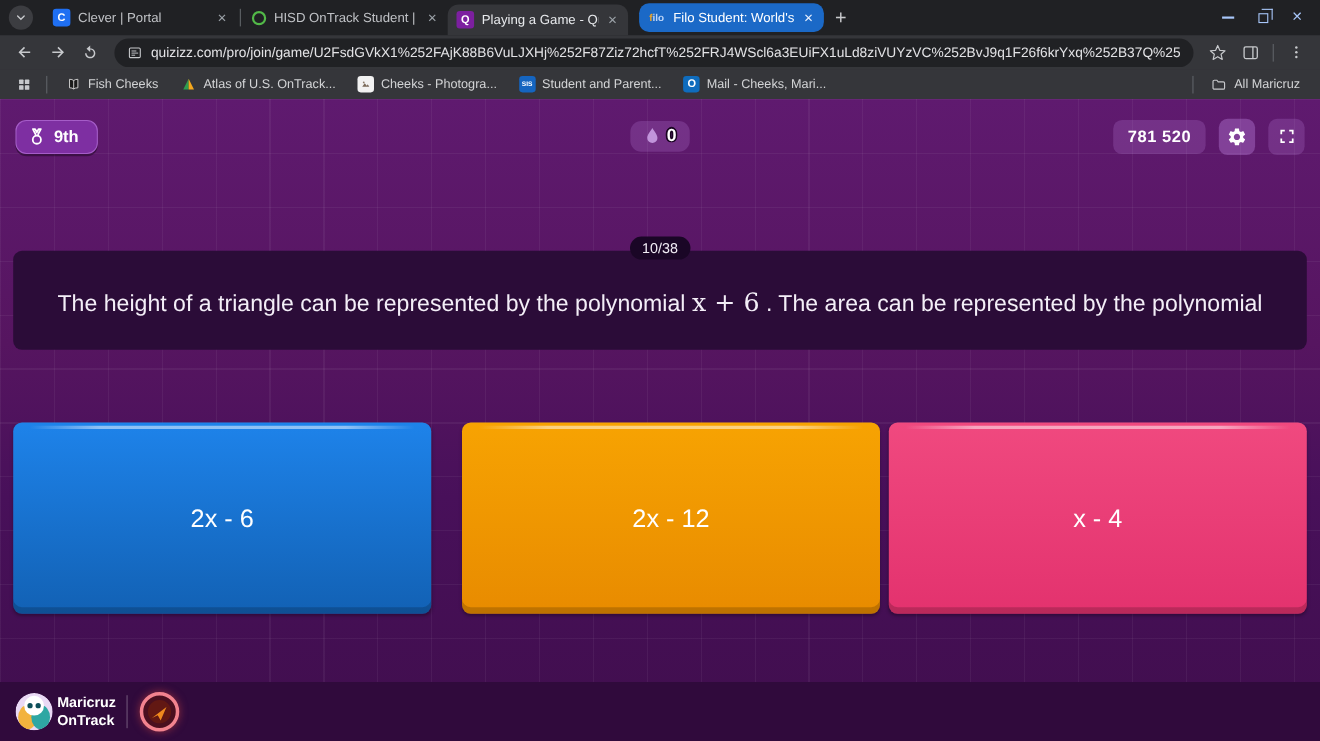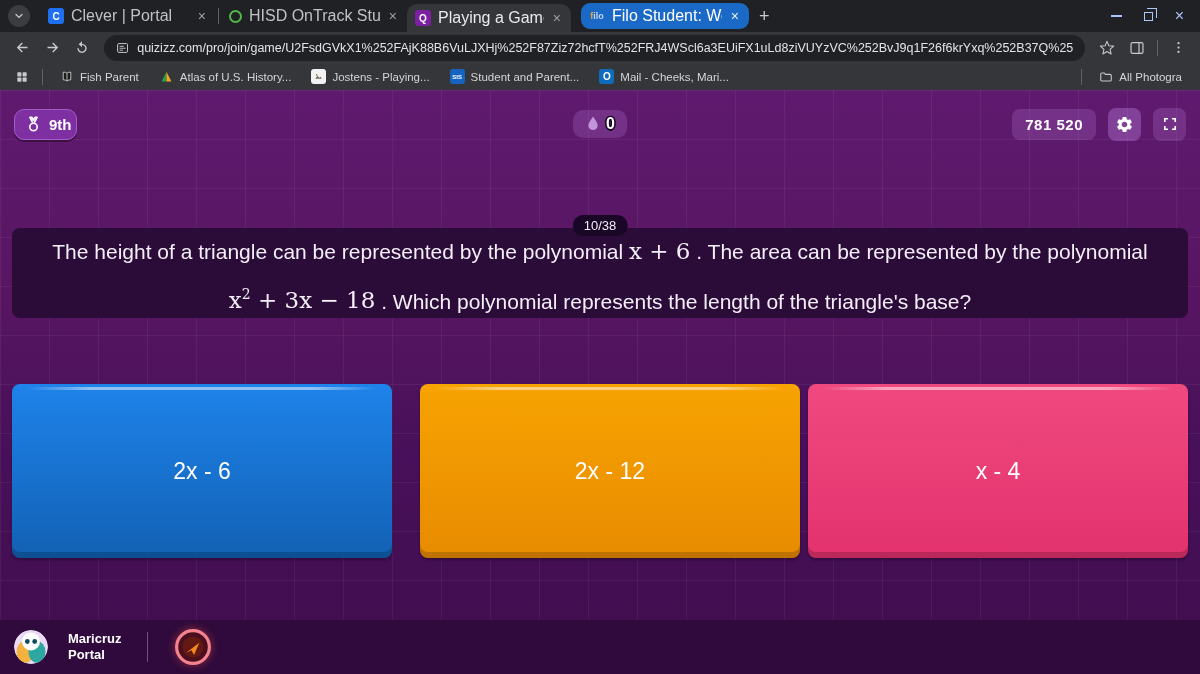--- a/index.html
+++ b/index.html
@@ -3,21 +3,21 @@
 <meta charset="utf-8">
 <style>
   * { margin:0; padding:0; box-sizing:border-box; }
   body { background:#000; font-family:"Liberation Sans", sans-serif; }
   .screen { position:relative; width:1200px; height:674px; overflow:hidden; background:#35363a; }
 
   
   .tabstrip { position:relative; height:32px; background:#202124; display:flex; align-items:center; padding-left:8px; }
   .tab-search { width:22px; height:22px; border-radius:50%; background:#3c3d41; border:none; display:flex; align-items:center; justify-content:center; margin-right:10px; cursor:pointer; }
   .tab { display:flex; align-items:center; gap:7px; padding:0 8px; height:32px; overflow:hidden; }
-  .tab .tab-title { font-size:16px; color:#bfc1c5; white-space:nowrap; overflow:hidden; flex:1; }
+  .tab .tab-title { font-size:12px; color:#bfc1c5; white-space:nowrap; overflow:hidden; flex:1; }
   .tab.active { background:#35363a; border-radius:10px 10px 0 0; height:28px; align-self:flex-end; }
   .tab.active .tab-title { color:#e8eaed; }
   .tab.grouped { background:#1b69c7; border-radius:9px; height:26px; align-self:center; margin-left:10px; }
   .tab.grouped .tab-title { color:#fff; }
   .tab-close { color:#9aa0a6; font-size:14px; line-height:1; cursor:pointer; padding:0 2px; }
   .tab.grouped .tab-close { color:#e8f0fe; }
   .tab-sep { width:1px; height:16px; background:#5f6368; margin:0 2px; }
   .t1 { width:176px; } .t2 { width:186px; } .t3 { width:164px; } .t4 { width:168px; }
   .favicon { width:16px; height:16px; flex:0 0 16px; display:flex; align-items:center; justify-content:center; font-weight:bold; border-radius:3px; }
   .fav-clever { background:#1f6ff2; color:#fff; font-size:10px; }
@@ -49,42 +49,42 @@
   .bm-spacer { flex:1; }
 
   
   .game { position:absolute; top:90px; left:0; right:0; bottom:0;
     background:
       repeating-linear-gradient(to right, rgba(255,255,255,0.05) 0 1px, transparent 1px 49px),
       repeating-linear-gradient(to bottom, rgba(255,255,255,0.05) 0 1px, transparent 1px 49px),
       linear-gradient(180deg,#5f1a6f 0%, #561560 38%, #48105a 62%, #400e4d 100%);
   }
   .game-header { position:absolute; top:16px; left:14px; right:14px; height:36px; display:flex; align-items:center; }
-  .grade-badge { display:flex; align-items:center; gap:6px; background:#7e2fa2; border:1.5px solid #a55cc8; border-radius:10px; padding:5px 4px 5px 9px; box-shadow:0 2px 0 rgba(0,0,0,0.35); }
+  .grade-badge { display:flex; align-items:center; gap:6px; background:#7e2fa2; border:1.5px solid #a55cc8; border-radius:10px; padding:5px 16px 5px 9px; box-shadow:0 2px 0 rgba(0,0,0,0.35); }
   .grade-badge span { color:#fff; font-size:15px; font-weight:bold; }
   .streak-pill { position:absolute; left:50%; transform:translateX(-50%); display:flex; align-items:center; gap:5px; background:rgba(216,160,255,0.18); border-radius:10px; padding:5px 12px; }
   .streak-count { color:#fff; font-size:16px; font-weight:800;
     text-shadow:-1.5px 0 #1a0522, 1.5px 0 #1a0522, 0 -1.5px #1a0522, 0 1.5px #1a0522, -1px -1px #1a0522, 1px 1px #1a0522, -1px 1px #1a0522, 1px -1px #1a0522; }
   .hdr-right { margin-left:auto; display:flex; align-items:center; gap:12px; }
   .score-pill { background:rgba(216,160,255,0.18); border-radius:8px; padding:7px 13px; color:#fff; font-size:15px; font-weight:600; letter-spacing:0.5px; }
   .icon-btn { width:33px; height:33px; border:none; border-radius:8px; background:rgba(216,160,255,0.18); display:flex; align-items:center; justify-content:center; cursor:pointer; }
   .icon-btn.gear { background:rgba(216,160,255,0.30); }
 
   .q-counter { position:absolute; top:125px; left:50%; transform:translateX(-50%); background:#1a0626; border-radius:12px; padding:3px 11px; color:#f1ecf5; font-size:13px; z-index:2; }
   .q-card { position:absolute; top:138px; left:12px; right:12px; height:90px; background:#2b0c38; border-radius:8px; display:flex; flex-direction:column; align-items:center; justify-content:center; gap:15px; padding:10px 40px 4px; }
   .q-line { color:#f3eef7; font-size:21px; line-height:28px; text-align:center; white-space:nowrap; }
   .math { font-family:"DejaVu Serif", serif; font-size:23px; }
   .math sup { font-size:14px; }
 
   .answers { position:absolute; top:294px; left:12px; right:12px; height:174px; display:flex; gap:8px; }
   .answer-card { position:relative; flex:1; border:none; border-radius:8px; cursor:pointer; color:#fff; font-size:23px; font-family:"Liberation Sans", sans-serif; box-shadow:inset 0 -6px 0 rgba(0,0,0,0.18), 0 2px 3px rgba(0,0,0,0.3); }
   .answer-card::before { content:""; position:absolute; top:3px; left:4%; right:4%; height:3px; border-radius:3px;
     background:linear-gradient(90deg, transparent, rgba(255,255,255,0.5) 18%, rgba(255,255,255,0.5) 82%, transparent); }
 
-  .g-footer { position:absolute; left:0; right:0; bottom:0; height:54px; background:#300a3c; display:flex; align-items:center; padding:0 14px; gap:20px; }
+  .g-footer { position:absolute; left:0; right:0; bottom:0; height:54px; background:#300a3c; display:flex; align-items:center; padding:0 14px; gap:4px; }
   .avatar { width:34px; height:34px; border-radius:50%; overflow:hidden; flex:0 0 34px; }
   .player-name { color:#fff; font-size:13px; font-weight:bold; line-height:16px; }
   .foot-sep { width:1px; height:30px; background:rgba(255,255,255,0.3); margin:0 6px; }
   .react-btn { width:38px; height:38px; border:none; background:none; cursor:pointer; padding:0; filter:drop-shadow(0 0 4px rgba(240,80,60,0.5)); }
 </style>
 </head>
 <body>
 
 <div class="screen">
 
@@ -189,63 +189,63 @@
     </span>
     <div class="vsep"></div>
 
     <div class="bm">
       <span class="bm-ico">
         <svg width="14" height="14" viewBox="0 0 24 24">
             <path d="M12 5.5C10.4 4.2 8.4 3.6 5.5 3.6v13.2c2.9 0 4.9.6 6.5 1.9 1.6-1.3 3.6-1.9 6.5-1.9V3.6c-2.9 0-4.9.6-6.5 1.9z" fill="#1b1b1b" stroke="#e8e8e8" stroke-width="1.3"></path>
             <line x1="12" y1="5.5" x2="12" y2="18.7" stroke="#e8e8e8" stroke-width="1.3"></line>
           </svg>
       </span>
-      <span class="bm-label">Fish Parent</span>
+      <span class="bm-label">Fish Cheeks</span>
     </div>
 
     <div class="bm">
       <span class="bm-ico">
         <svg width="13" height="13" viewBox="0 0 24 24">
             <polygon points="12,3 3,21 12,21" fill="#2e9e4f"></polygon>
             <polygon points="12,3 21,21 12,21" fill="#f4a71d"></polygon>
           </svg>
       </span>
-      <span class="bm-label">Atlas of U.S. History...</span>
+      <span class="bm-label">Atlas of U.S. OnTrack...</span>
     </div>
 
     <div class="bm">
       <span class="bm-ico" style="background:#f2f2f2">
         <svg width="11" height="11" viewBox="0 0 24 24">
             <rect x="2" y="4" width="20" height="16" rx="2" fill="#f2f2f2"></rect>
             <polygon points="5,17 10,10 14,15 16,12 19,17" fill="#7a6a5a"></polygon>
             <circle cx="8" cy="8.5" r="1.8" fill="#8a7a6a"></circle>
           </svg>
       </span>
-      <span class="bm-label">Jostens - Playing...</span>
+      <span class="bm-label">Cheeks - Photogra...</span>
     </div>
 
     <div class="bm">
       <span class="bm-ico ico-sis">SIS</span>
       <span class="bm-label">Student and Parent...</span>
     </div>
 
     <div class="bm">
       <span class="bm-ico ico-outlook">O</span>
       <span class="bm-label">Mail - Cheeks, Mari...</span>
     </div>
 
     <div class="bm-spacer"></div>
     <div class="vsep"></div>
     <div class="bm">
       <span class="bm-ico">
         <svg width="14" height="14" viewBox="0 0 24 24">
             <path d="M3 7a2 2 0 012-2h4l2 2.5h8a2 2 0 012 2V17a2 2 0 01-2 2H5a2 2 0 01-2-2V7z" stroke="#c7c9cc" stroke-width="1.8" fill="none"></path>
           </svg>
       </span>
-      <span class="bm-label">All Photogra</span>
+      <span class="bm-label">All Maricruz</span>
     </div>
   </div>
 
   <div class="game">
 
     <div class="game-header">
       <div class="grade-badge">
         <svg width="19" height="19" viewBox="0 0 20 20">
             <g stroke="#fff" stroke-width="1.7" fill="none" stroke-linecap="round" stroke-linejoin="round">
               <path d="M6.2 2.5l2.6 5M13.8 2.5l-2.6 5M6.2 2.5h2.2L10 5.6l1.6-3.1h2.2"></path>
@@ -274,21 +274,20 @@
               <path fill="#fff" d="M3 3h6v2.4H5.4V9H3V3zm12 0h6v6h-2.4V5.4H15V3zM3 15h2.4v3.6H9V21H3v-6zm18 0v6h-6v-2.4h3.6V15H21z"></path>
             </svg>
         </button>
       </div>
     </div>
 
     <div class="q-counter">10/38</div>
 
     <div class="q-card">
       <div class="q-line"><span>The height of a triangle can be represented by the polynomial </span><span class="math">x + 6</span><span> . The area can be represented by the polynomial</span></div>
-      <div class="q-line"><span class="math"><span>x</span><sup>2</sup><span> + 3x − 18</span></span><span> . Which polynomial represents the length of the triangle's base?</span></div>
     </div>
 
     <div class="answers">
       <button class="answer-card" style="background: linear-gradient(rgb(30, 131, 234) 0%, rgb(18, 97, 180) 100%);"><span>2x - 6</span></button>
       <button class="answer-card" style="background: linear-gradient(rgb(247, 163, 2) 0%, rgb(232, 139, 0) 100%); margin-left: 20px;"><span>2x - 12</span></button>
       <button class="answer-card" style="background: linear-gradient(rgb(240, 73, 127) 0%, rgb(227, 50, 110) 100%);"><span>x - 4</span></button>
     </div>
 
     <div class="g-footer">
       <span class="avatar">
@@ -296,21 +295,21 @@
           <circle cx="17" cy="17" r="17" fill="#ead9f5"></circle>
           <ellipse cx="11" cy="22" rx="8.5" ry="11" fill="#f2b33e"></ellipse>
           <ellipse cx="23" cy="22" rx="8.5" ry="11" fill="#2ea7a3"></ellipse>
           <circle cx="17" cy="11.5" r="9" fill="#ffffff"></circle>
           <circle cx="13.3" cy="11.5" r="2.4" fill="#0e4f5a"></circle>
           <circle cx="20.7" cy="11.5" r="2.4" fill="#0e4f5a"></circle>
         </svg>
       </span>
       <div class="player-name">
         <div>Maricruz</div>
-        <div>Portal</div>
+        <div>OnTrack</div>
       </div>
       <div class="foot-sep"></div>
       <button class="react-btn">
         <svg width="38" height="38" viewBox="0 0 36 36">
           <circle cx="18" cy="18" r="15.5" fill="#4a0f1f"></circle>
           <circle cx="18" cy="18" r="10" fill="#661a12" opacity="0.85"></circle>
           <path d="M11.5 23.5l12.5-9.5-5 11.5-2.5-4.5z" fill="#f08a1d"></path>
           <circle cx="18" cy="18" r="15.5" fill="none" stroke="#f2838f" stroke-width="3"></circle>
         </svg>
       </button>

